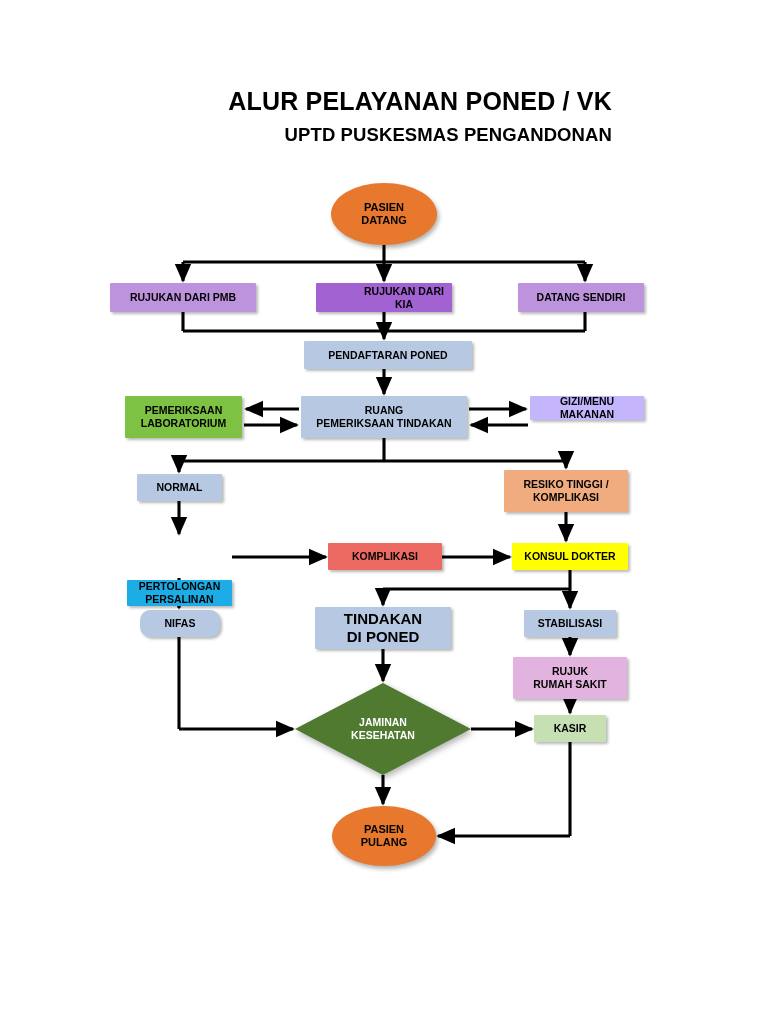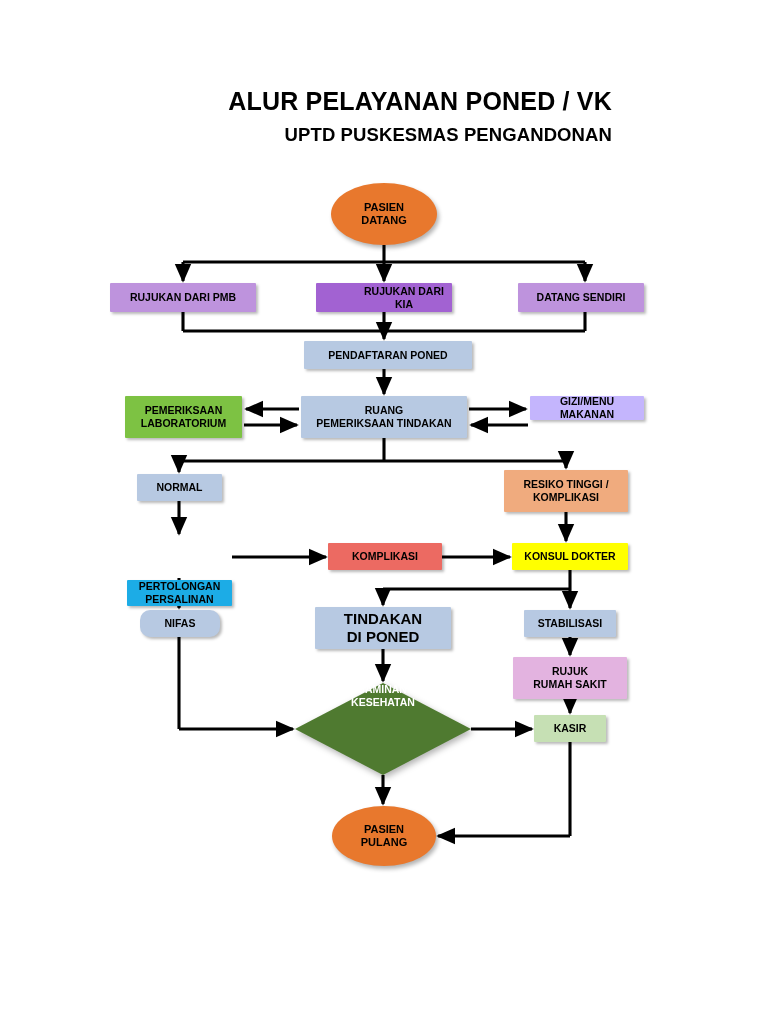--- a/index.html
+++ b/index.html
@@ -79,20 +79,21 @@
   .ellipse {
     border-radius: 50%;
     box-shadow: 2px 3px 4px rgba(0,0,0,0.30);
     color: #000000;
   }
 
   .diamond-wrap {
     position: absolute;
     z-index: 3;
     display: flex;
+    align-items: center;
     justify-content: center;
   }
   .diamond-shape {
     position: absolute;
     left: 0; top: 0;
     width: 100%; height: 100%;
     filter: drop-shadow(2px 3px 3px rgba(0,0,0,0.30));
   }
   .diamond-text {
     position: relative;

